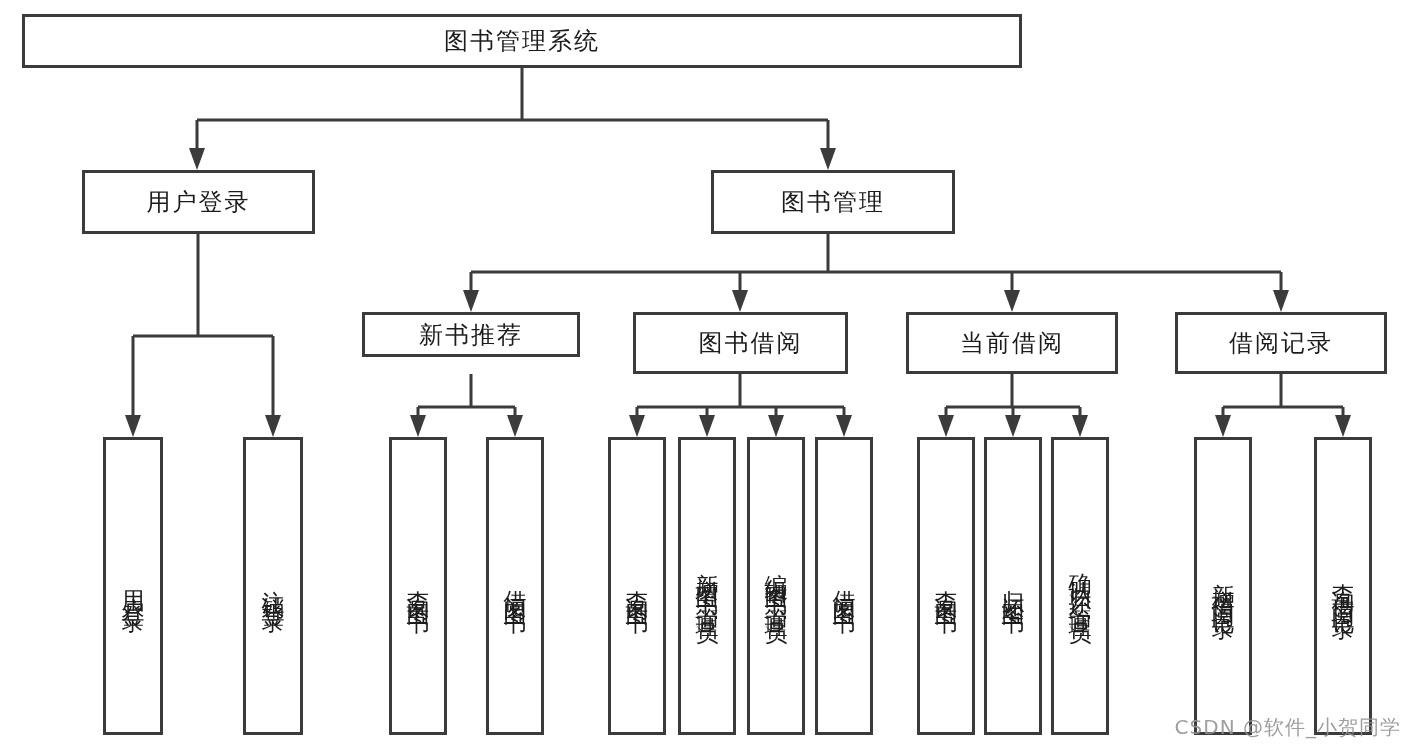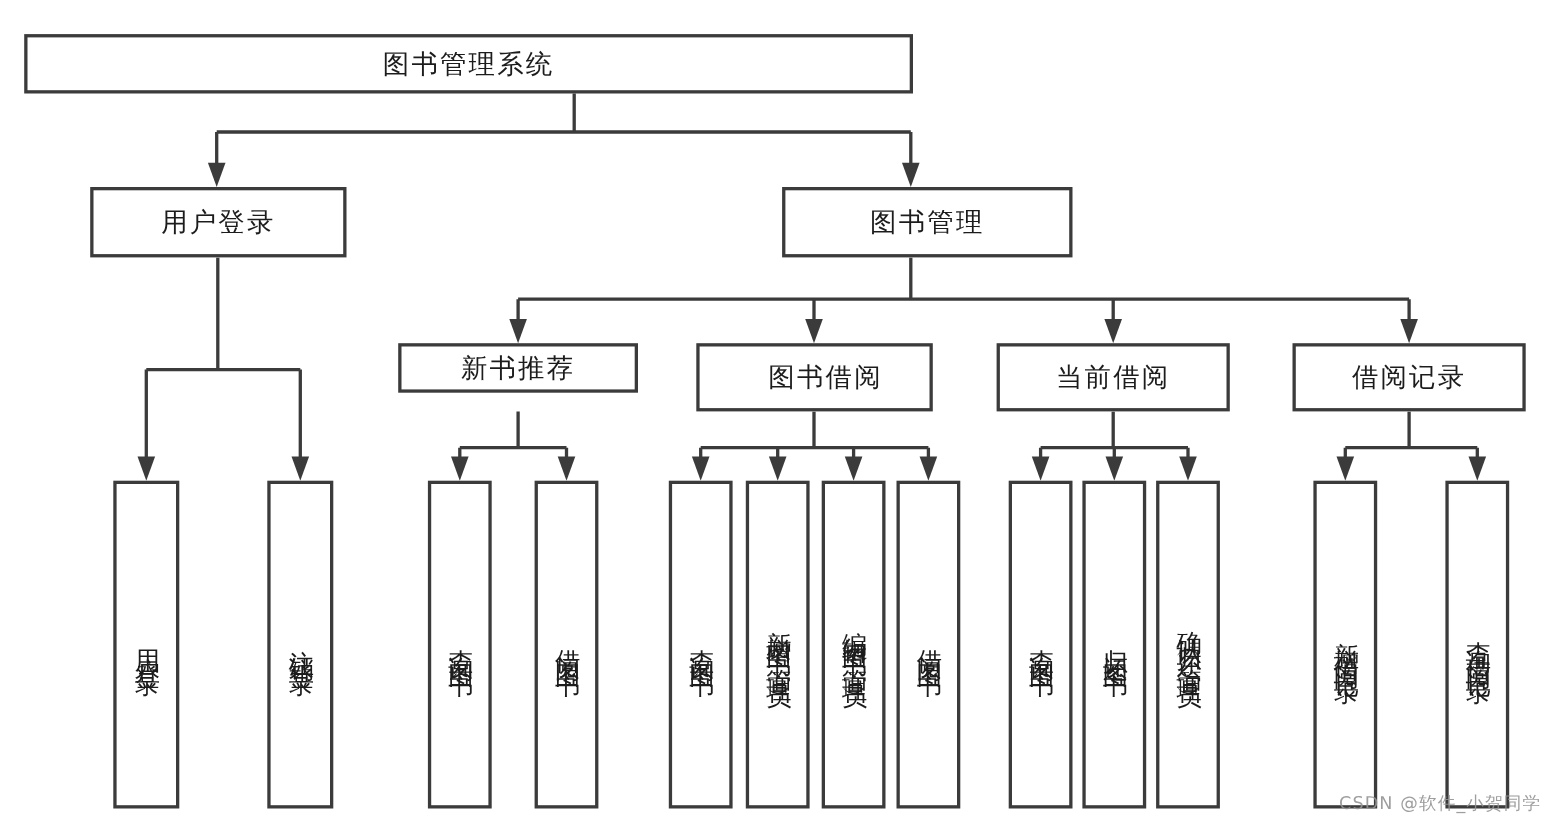--- a/index.html
+++ b/index.html
@@ -43,21 +43,21 @@
     font-size: 23px;
     line-height: 1;
     letter-spacing: 7px;
     white-space: nowrap;
   }
   #watermark {
     position: absolute;
     right: 4px;
     bottom: 6px;
     z-index: 3;
-    font-size: 16px;
+    font-size: 20px;
     color: rgba(148, 148, 148, 0.9);
     letter-spacing: 1px;
     white-space: nowrap;
   }
 </style>
 </head>
 <body>
 
 <div id="canvas">
 
@@ -94,28 +94,28 @@
       <polygon points="768,415 784,415 776,437"></polygon>
       <polygon points="836,415 852,415 844,437"></polygon>
       <polygon points="938,415 954,415 946,437"></polygon>
       <polygon points="1005,415 1021,415 1013,437"></polygon>
       <polygon points="1072,415 1088,415 1080,437"></polygon>
       <polygon points="1215,415 1231,415 1223,437"></polygon>
       <polygon points="1335,415 1351,415 1343,437"></polygon>
     </g>
   </svg>
 
-  <div class="box" style="left:22px; top:31px; width:808px; height:54px;">
+  <div class="box" style="left:22px; top:14px; width:1000px; height:54px;">
     <span class="h-label">图书管理系统</span>
   </div>
 
   <div class="box" style="left:82px; top:170px; width:233px; height:64px;">
     <span class="h-label">用户登录</span>
   </div>
-  <div class="box" style="left:711px; top:170px; width:264px; height:64px;">
+  <div class="box" style="left:711px; top:170px; width:244px; height:64px;">
     <span class="h-label">图书管理</span>
   </div>
 
   <div class="box" style="left:362px; top:312px; width:218px; height:45px;">
     <span class="h-label">新书推荐</span>
   </div>
   <div class="box" style="left:633px; top:312px; width:215px; height:62px;padding-left:20px;">
     <span class="h-label">图书借阅</span>
   </div>
   <div class="box" style="left:906px; top:312px; width:212px; height:62px;">

